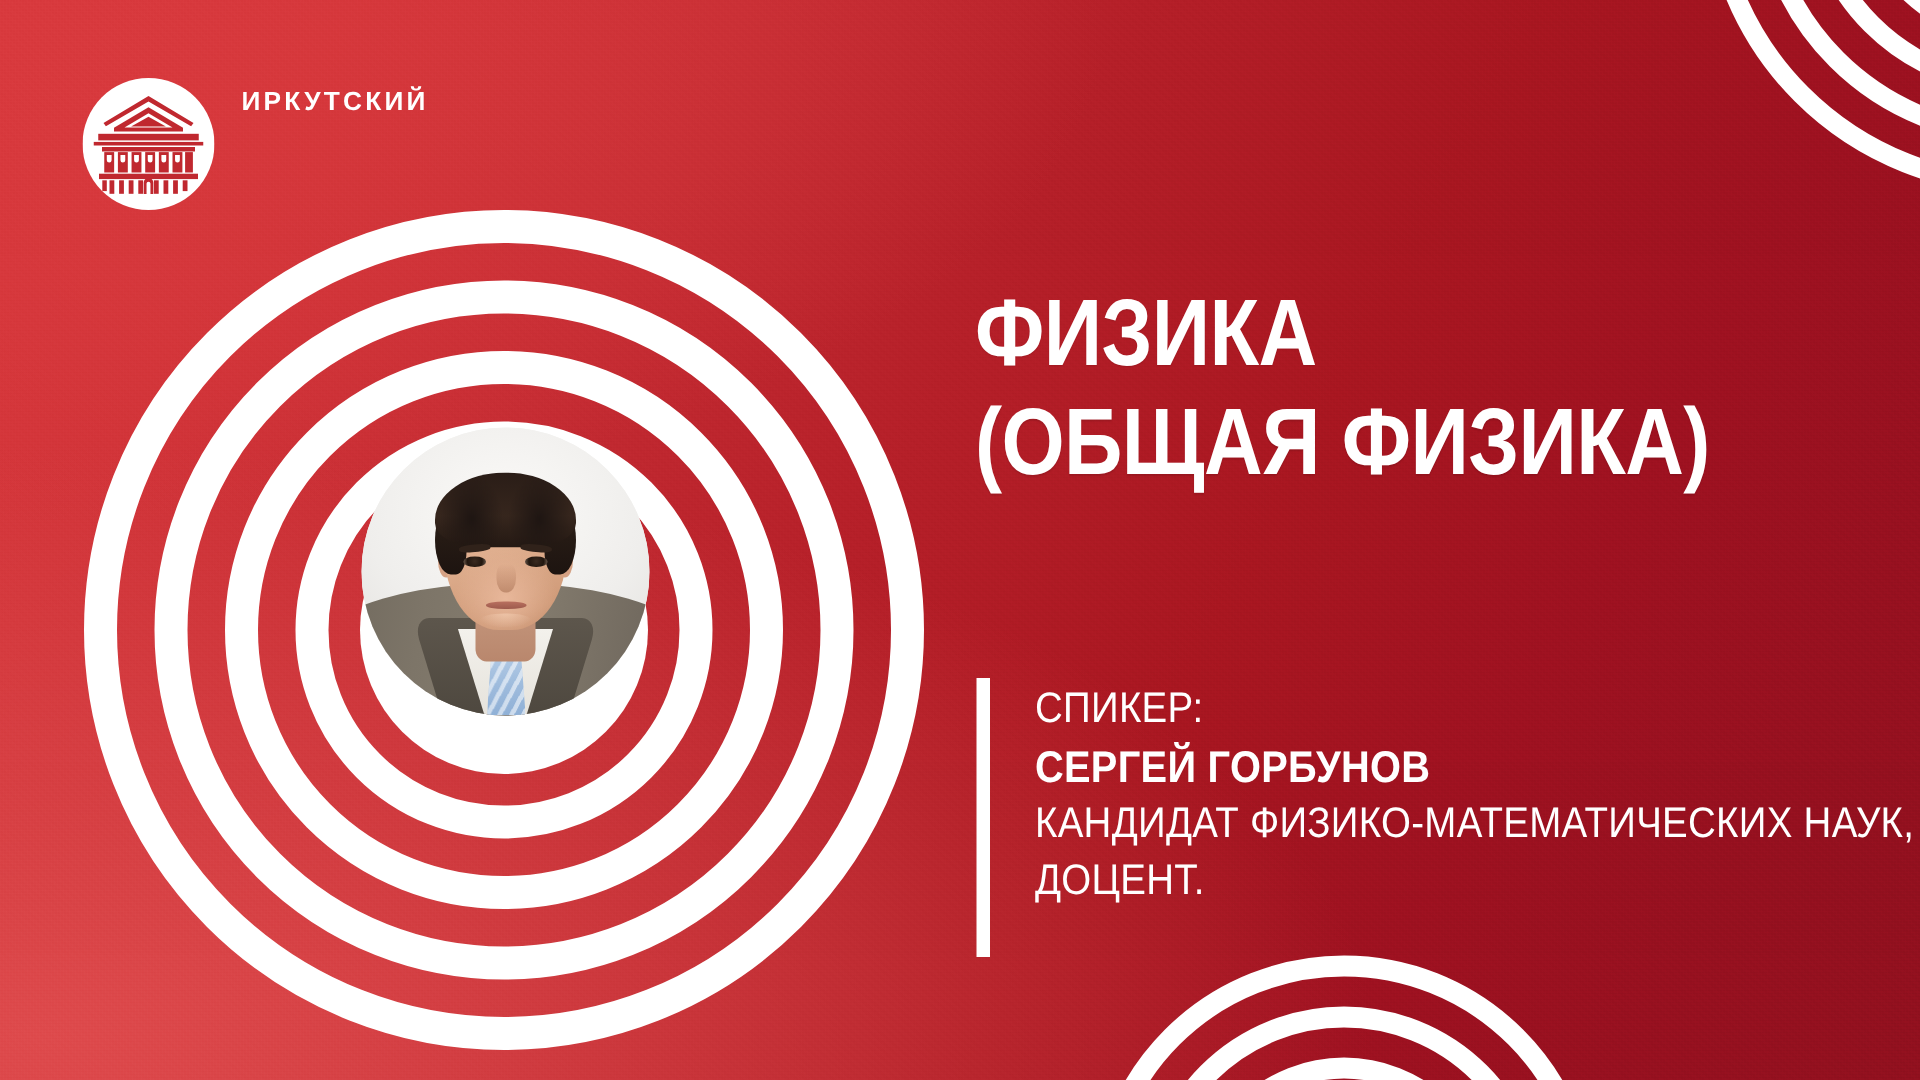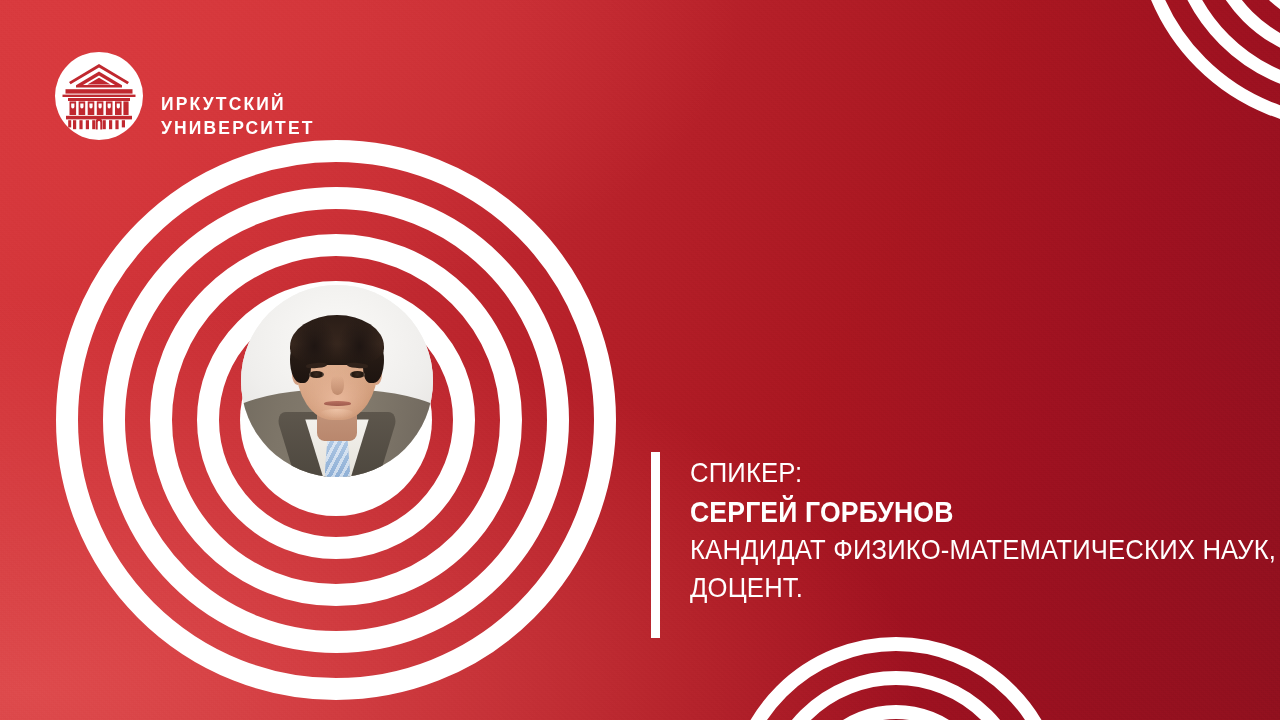--- a/index.html
+++ b/index.html
@@ -55,21 +55,21 @@
   
   .decor{ position:absolute; pointer-events:none; }
   .decor svg{ display:block; overflow:visible; }
 
   #decor-top-right{ top:-112px; right:-96px; }
   #decor-bottom{ bottom:-96px; left:756px; }
 
   
   #logo{
     position:absolute; left:55px; top:48px;
-    display:flex; align-items:flex-end; gap:18px;
+    display:flex; align-items:flex-start; gap:18px;
   }
   #logo-mark{ width:88px; height:88px; flex:0 0 88px; margin-top:4px; }
   #logo-mark svg{ display:block; }
   #logo-text{
     padding-top:8px;
     color:#fff;
     font-weight:bold;
     font-size:17.5px;
     line-height:1.33;
     letter-spacing:2.15px;
@@ -343,21 +343,20 @@
             <rect x="66.8" y="68.2" width="3.2" height="7.2"></rect>
             <rect x="13.2" y="68.2" width="3" height="7.2"></rect>
           </g>
 
           <path d="M40.8 77.4 v-7.6 a3.2 3.2 0 0 1 6.4 0 v7.6 h-1.9 v-7 a1.3 1.3 0 0 0 -2.6 0 v7 z"></path>
         </g>
       </svg>
     </div>
     <div id="logo-text">
       <div>ИРКУТСКИЙ</div>
-      <div>УНИВЕРСИТЕТ</div>
     </div>
   </div>
 
   <div id="bullseye">
     <div id="bullseye-rings">
       <svg width="560" height="560" viewBox="0 0 560 560" aria-hidden="true">
         <g fill="none" stroke="#ffffff" stroke-width="22">
           <circle cx="280" cy="280" r="269"></circle>
           <circle cx="280" cy="280" r="222"></circle>
           <circle cx="280" cy="280" r="175"></circle>
@@ -385,20 +384,24 @@
       <div class="pt-brow-l"></div>
       <div class="pt-brow-r"></div>
       <div class="pt-eye-l"></div>
       <div class="pt-eye-r"></div>
       <div class="pt-nose"></div>
       <div class="pt-mouth"></div>
       <div class="pt-chin"></div>
     </div>
   </div>
 
+  <div id="title-block">
+    <div class="title-line">ФИЗИКА</div>
+    <div class="title-line">(ОБЩАЯ ФИЗИКА)</div>
+  </div>
 
   <div id="speaker-block">
     <div id="speaker-bar"></div>
     <div id="speaker-lines">
       <div class="sp-line">СПИКЕР:</div>
       <div class="sp-line is-bold">СЕРГЕЙ ГОРБУНОВ</div>
       <div class="sp-line">КАНДИДАТ ФИЗИКО-МАТЕМАТИЧЕСКИХ НАУК,</div>
       <div class="sp-line">ДОЦЕНТ.</div>
     </div>
   </div>

